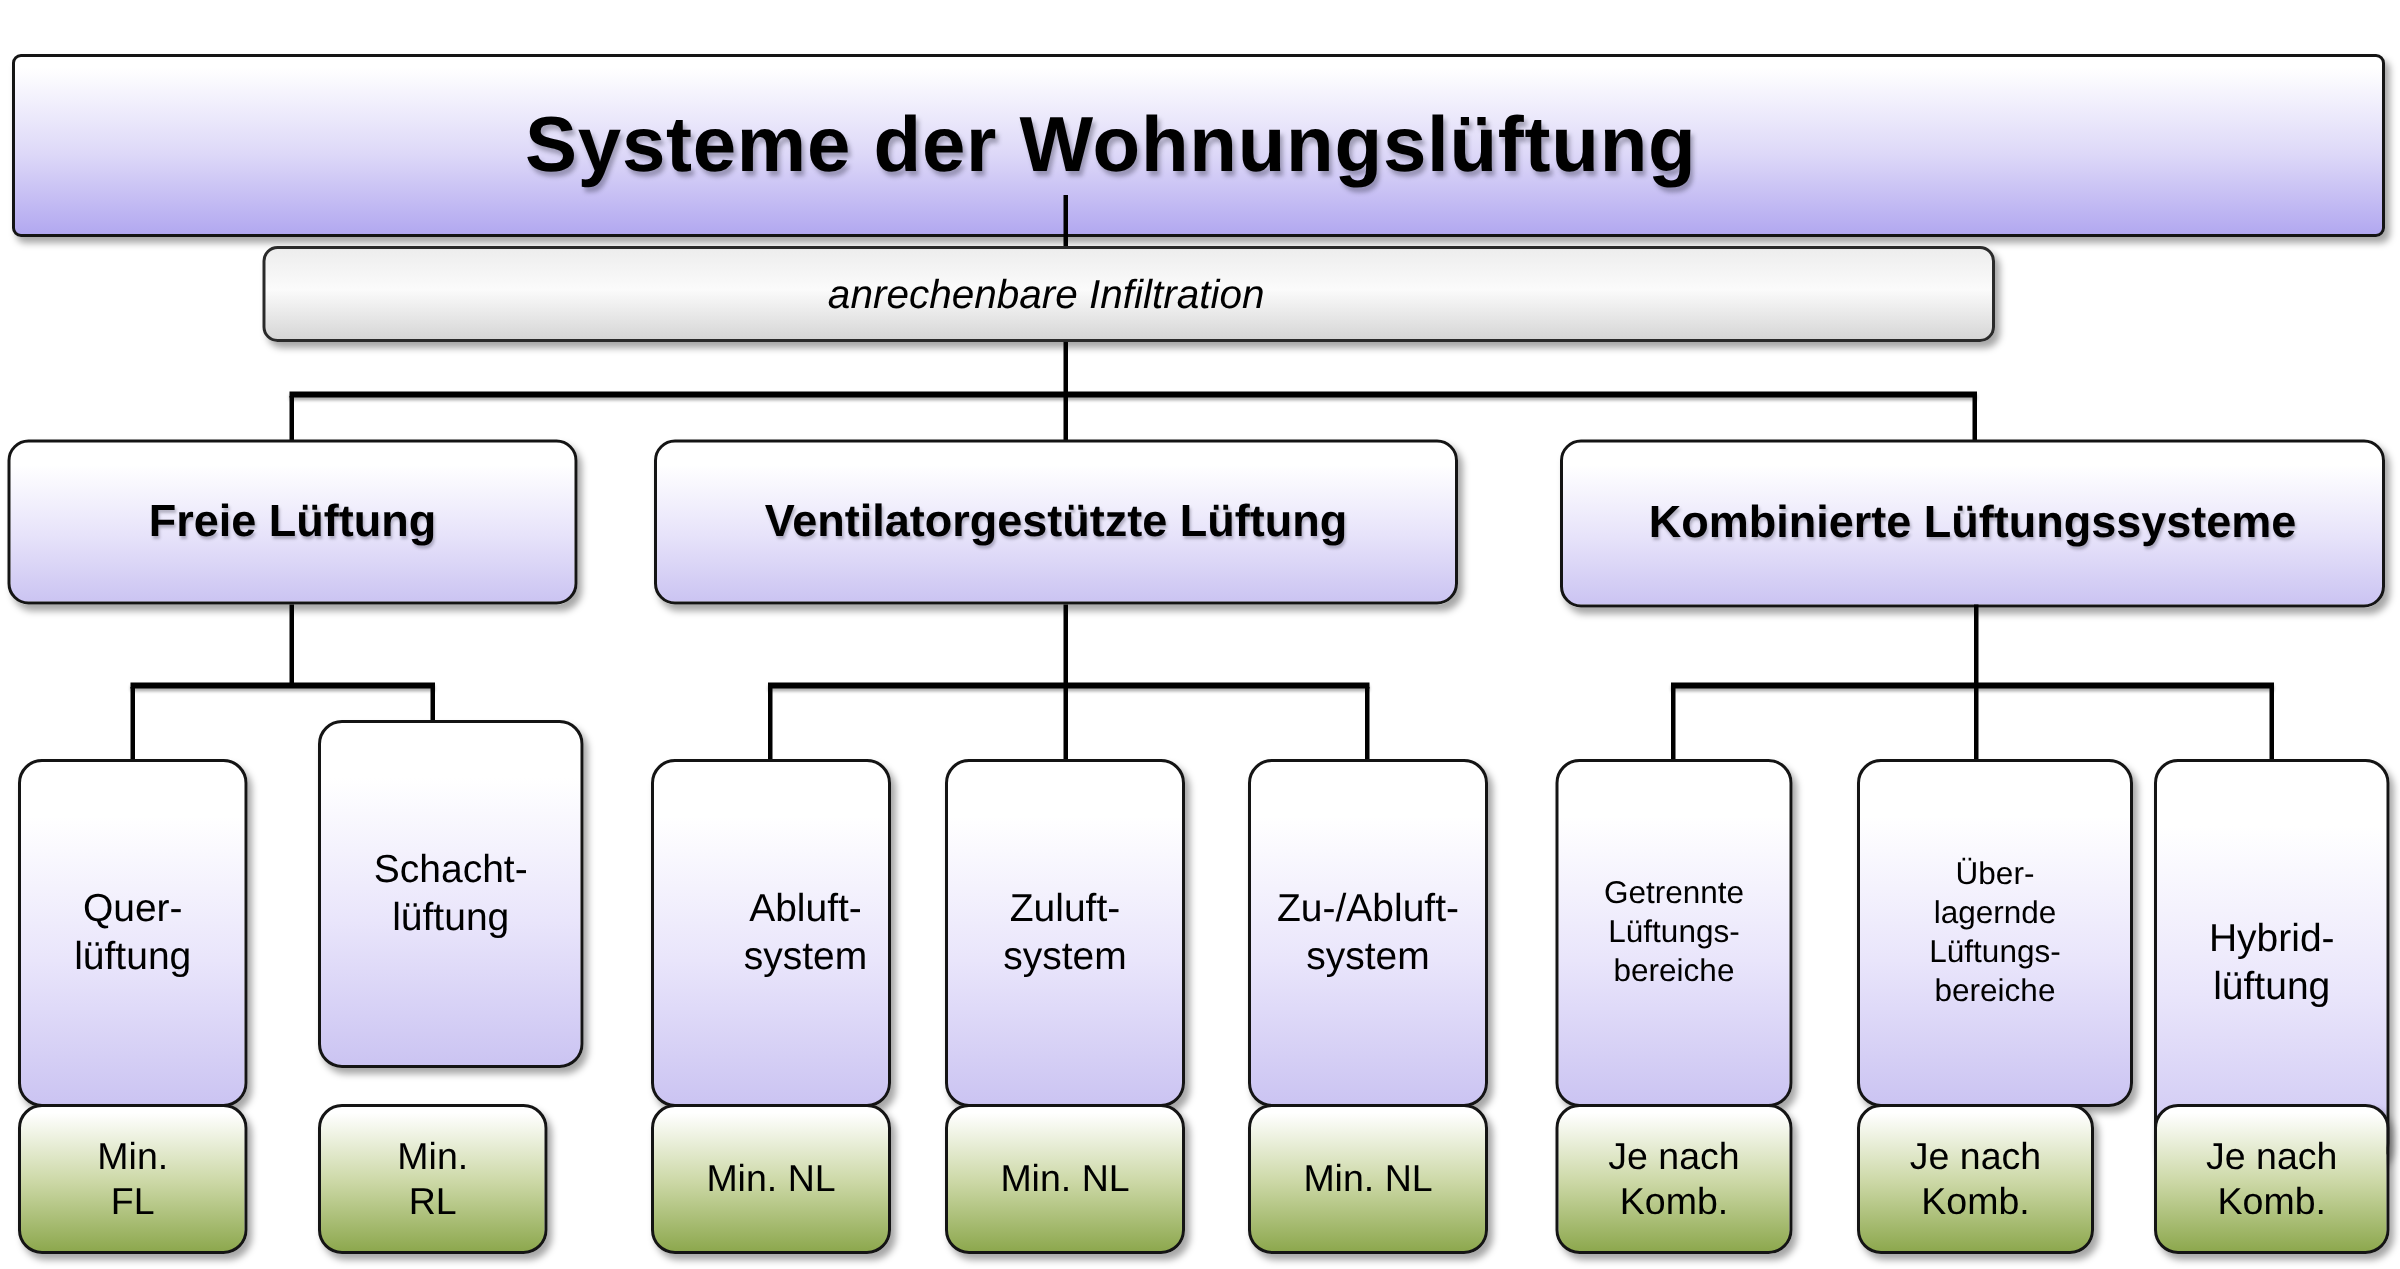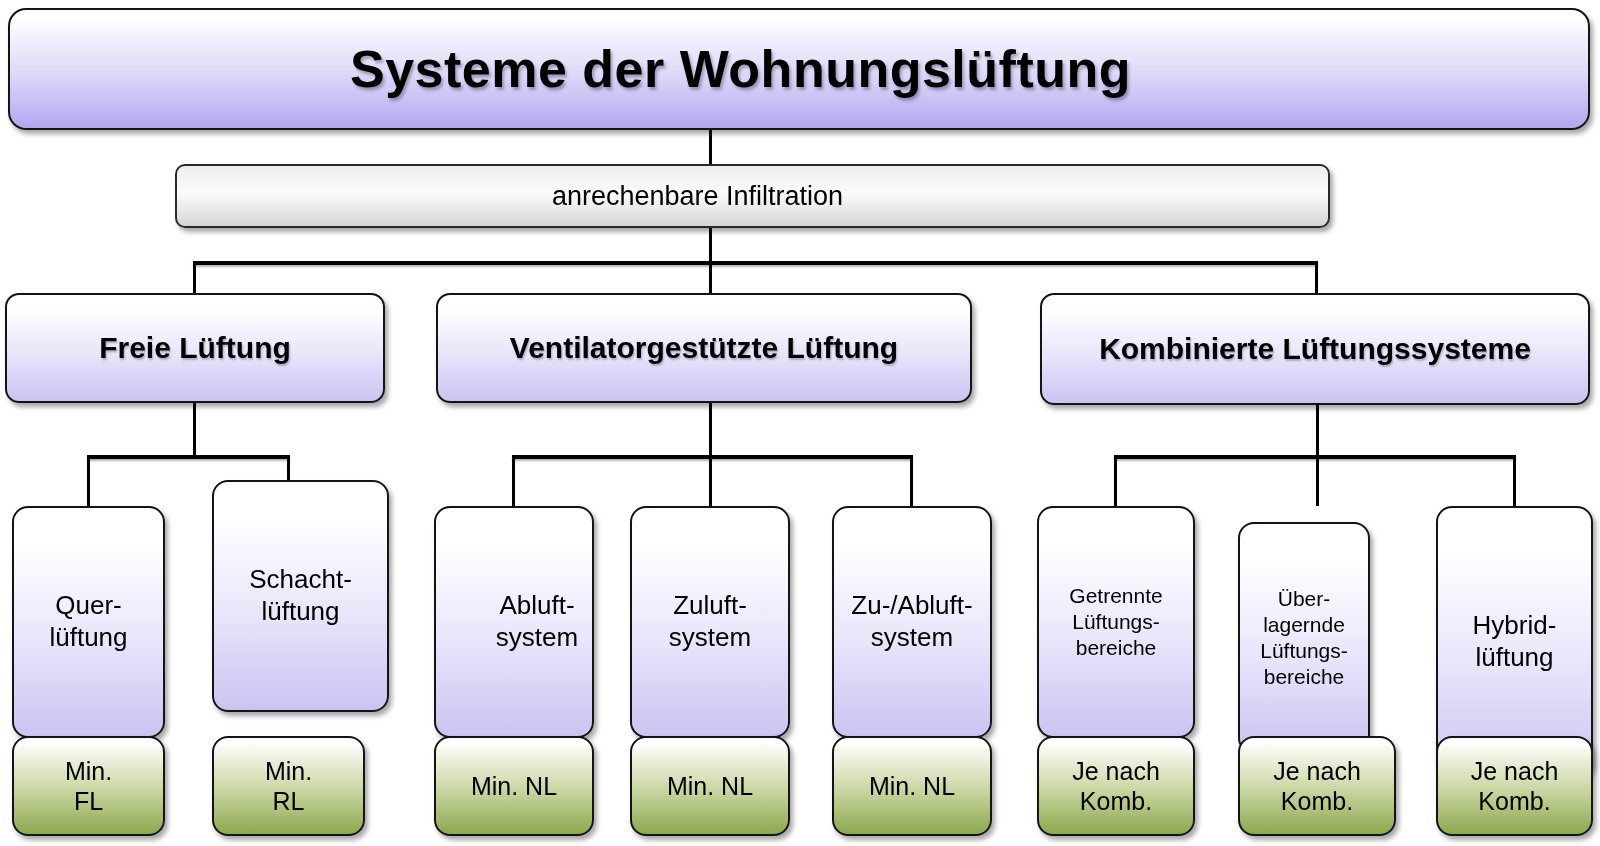--- a/index.html
+++ b/index.html
@@ -16,34 +16,36 @@
     position: absolute;
     box-sizing: border-box;
     border: 2px solid #141414;
     display: flex;
     align-items: center;
     justify-content: center;
     text-align: center;
     box-shadow: 3px 4px 5px rgba(0,0,0,0.35);
   }
   .box-title {
-    border-radius: 18px;
+    border-radius: 6px;
     background: linear-gradient(180deg, #ffffff 6%, #ddd8f8 55%, var(--node-purple, #b2a8f0) 100%);
     font-size: 52px;
     font-weight: bold;
     letter-spacing: 0.5px;
     text-shadow: 2px 3px 3px rgba(40,40,60,0.35);
     padding-right: 117px;
+    margin-top: 28px;
   }
   .box-infil {
     border-radius: 10px;
     border-color: #2a2a2a;
     background: linear-gradient(180deg, #ededed 0%, #fbfbfb 45%, var(--infiltration-gray, #d6d6d6) 100%);
     font-size: 27px;
     padding-right: 110px;
+    font-style: italic;
   }
   .box-header {
     border-radius: 14px;
     background: linear-gradient(180deg, #ffffff 14%, #e7e3fa 58%, var(--node-purple-light, #cbc4f2) 100%);
     font-size: 30px;
     font-weight: bold;
     text-shadow: 1px 2px 2px rgba(40,40,60,0.3);
   }
   .box-leaf {
     border-radius: 16px;
@@ -131,21 +133,21 @@
   <div class="box box-leaf" style="left:832px; top:506px; width:160px; height:232px;">Zu-/Abluft-
 system</div>
   <div class="box box-badge" style="left:832px; top:736px; width:160px; height:100px;">Min. NL</div>
 
   <div class="box box-leaf small" style="left:1037px; top:506px; width:158px; height:232px;">Getrennte
 Lüftungs-
 bereiche</div>
   <div class="box box-badge" style="left:1037px; top:736px; width:158px; height:100px;">Je nach
 Komb.</div>
 
-  <div class="box box-leaf small" style="left:1238px; top:506px; width:132px; height:232px;margin-top:16px;">Über-
+  <div class="box box-leaf small" style="left:1238px; top:506px; width:184px; height:232px;">Über-
 lagernde
 Lüftungs-
 bereiche</div>
   <div class="box box-badge" style="left:1238px; top:736px; width:158px; height:100px;">Je nach
 Komb.</div>
 
   <div class="box box-leaf" style="left:1436px; top:506px; width:157px; height:272px;">Hybrid-
 lüftung</div>
   <div class="box box-badge" style="left:1436px; top:736px; width:157px; height:100px;">Je nach
 Komb.</div>

